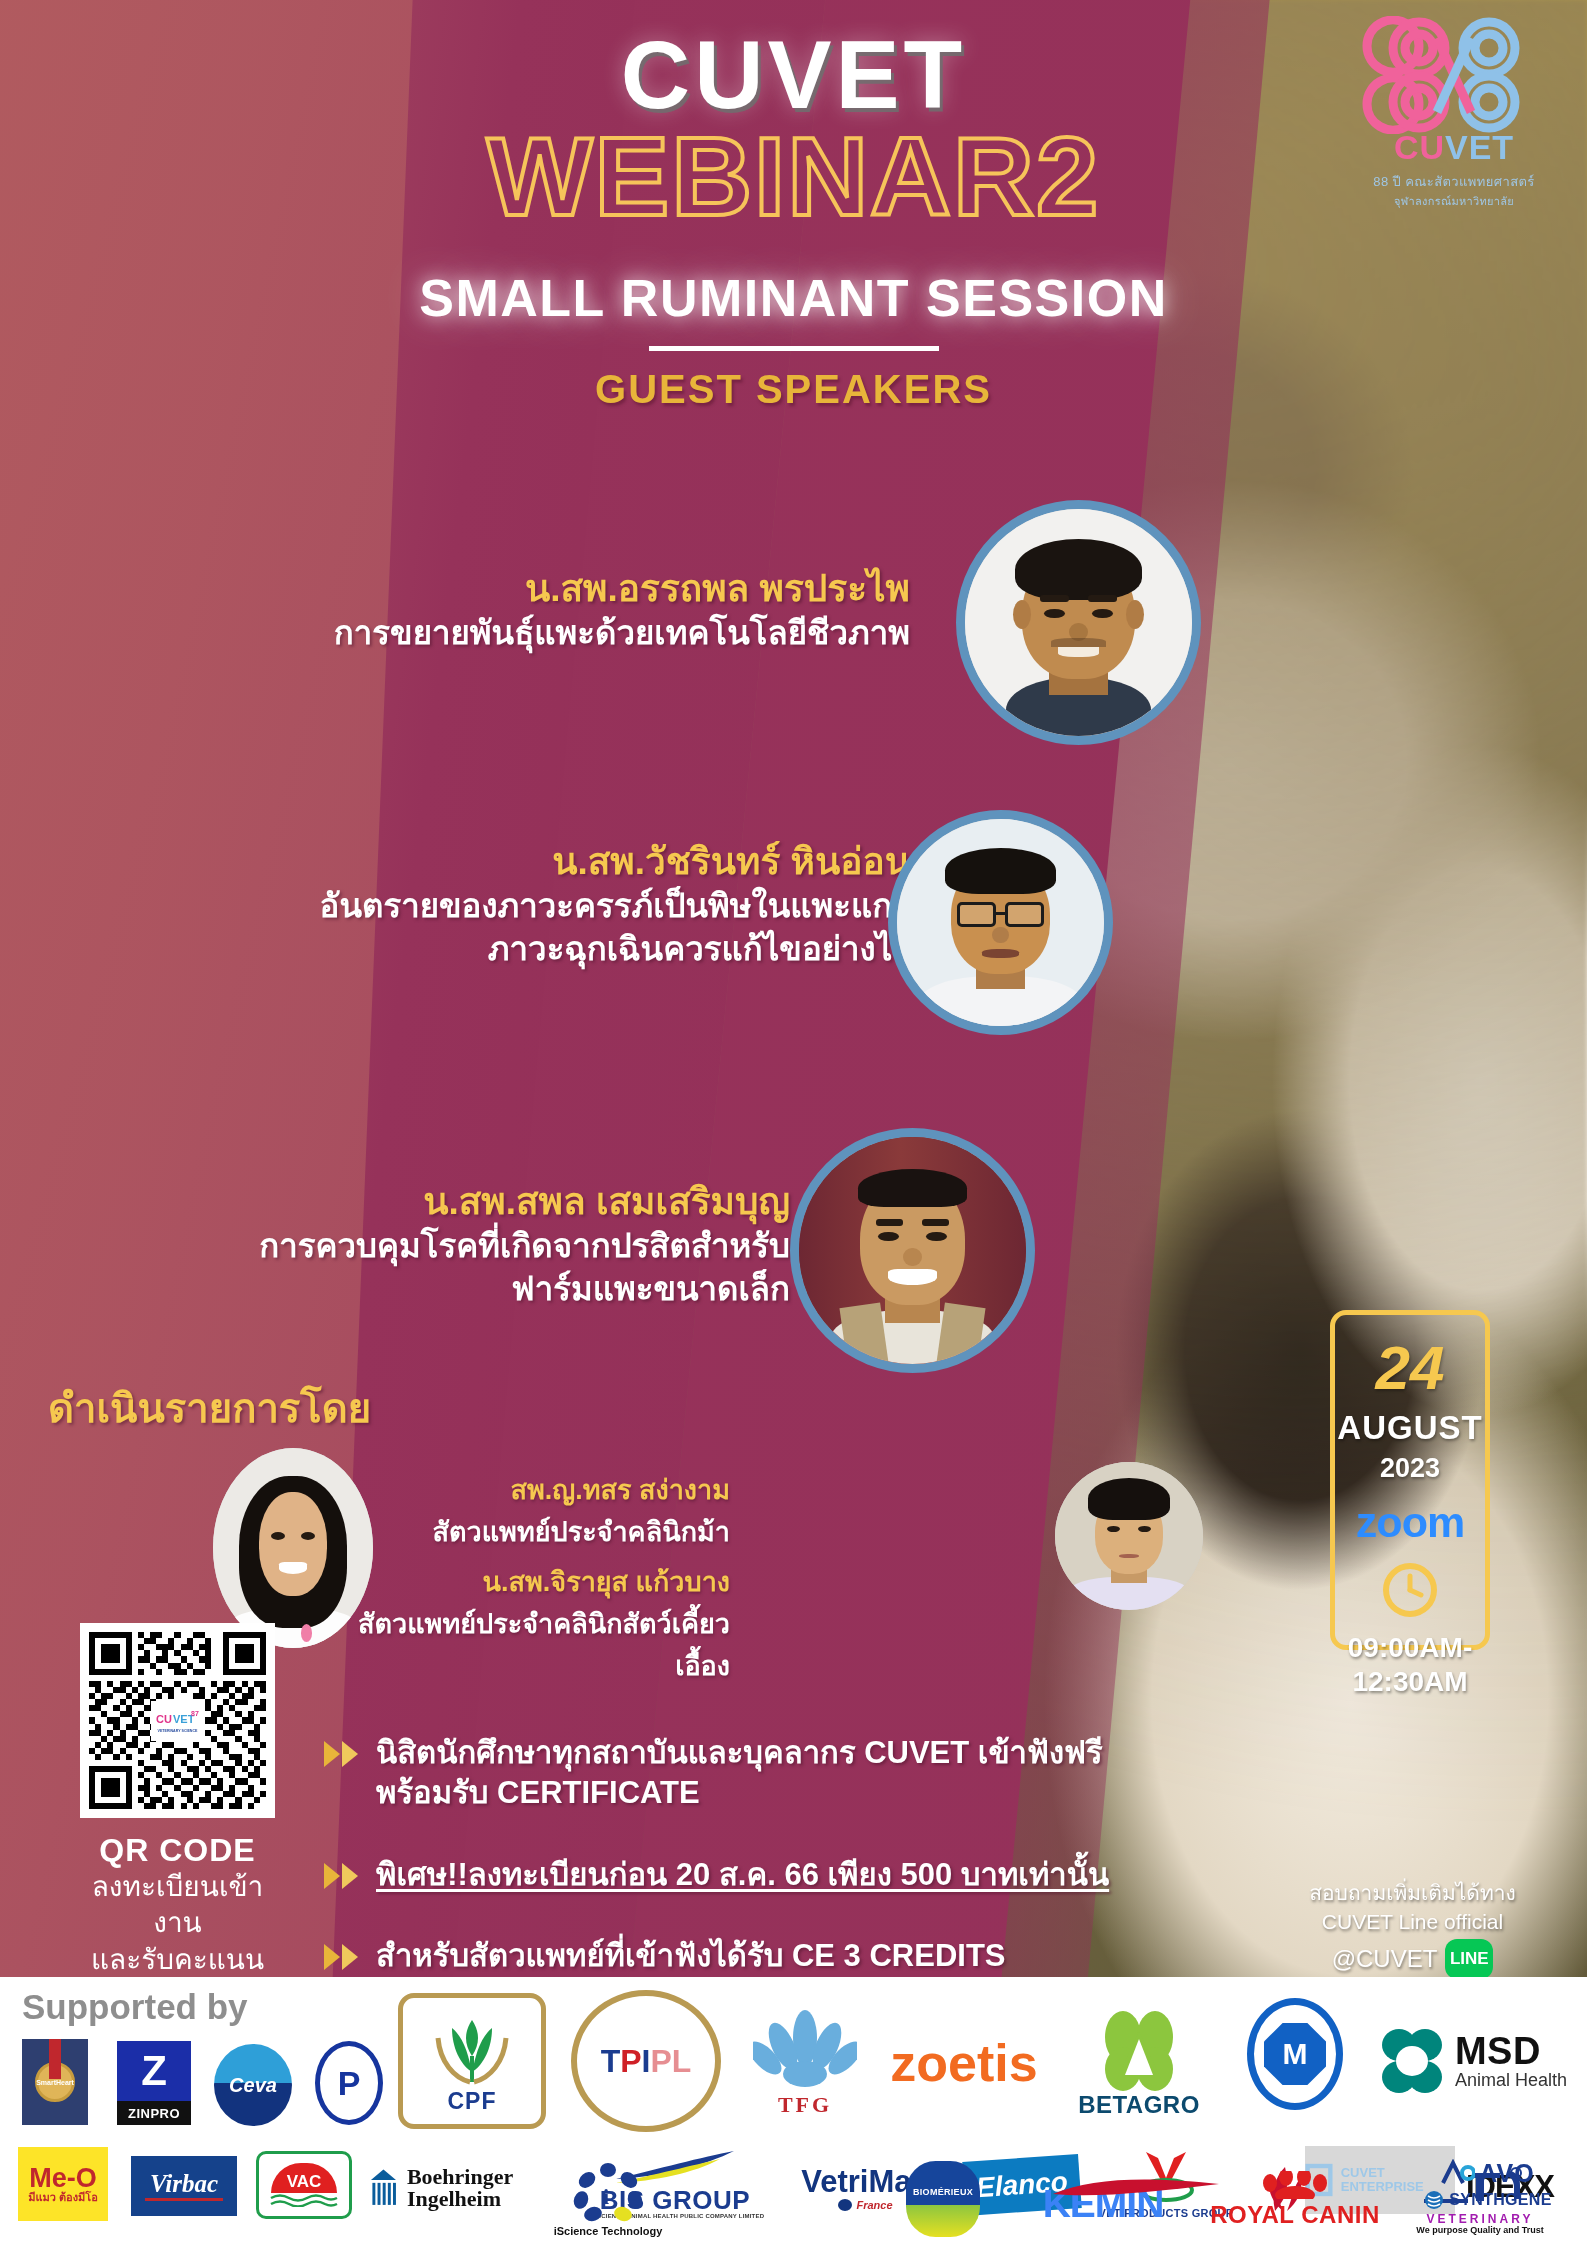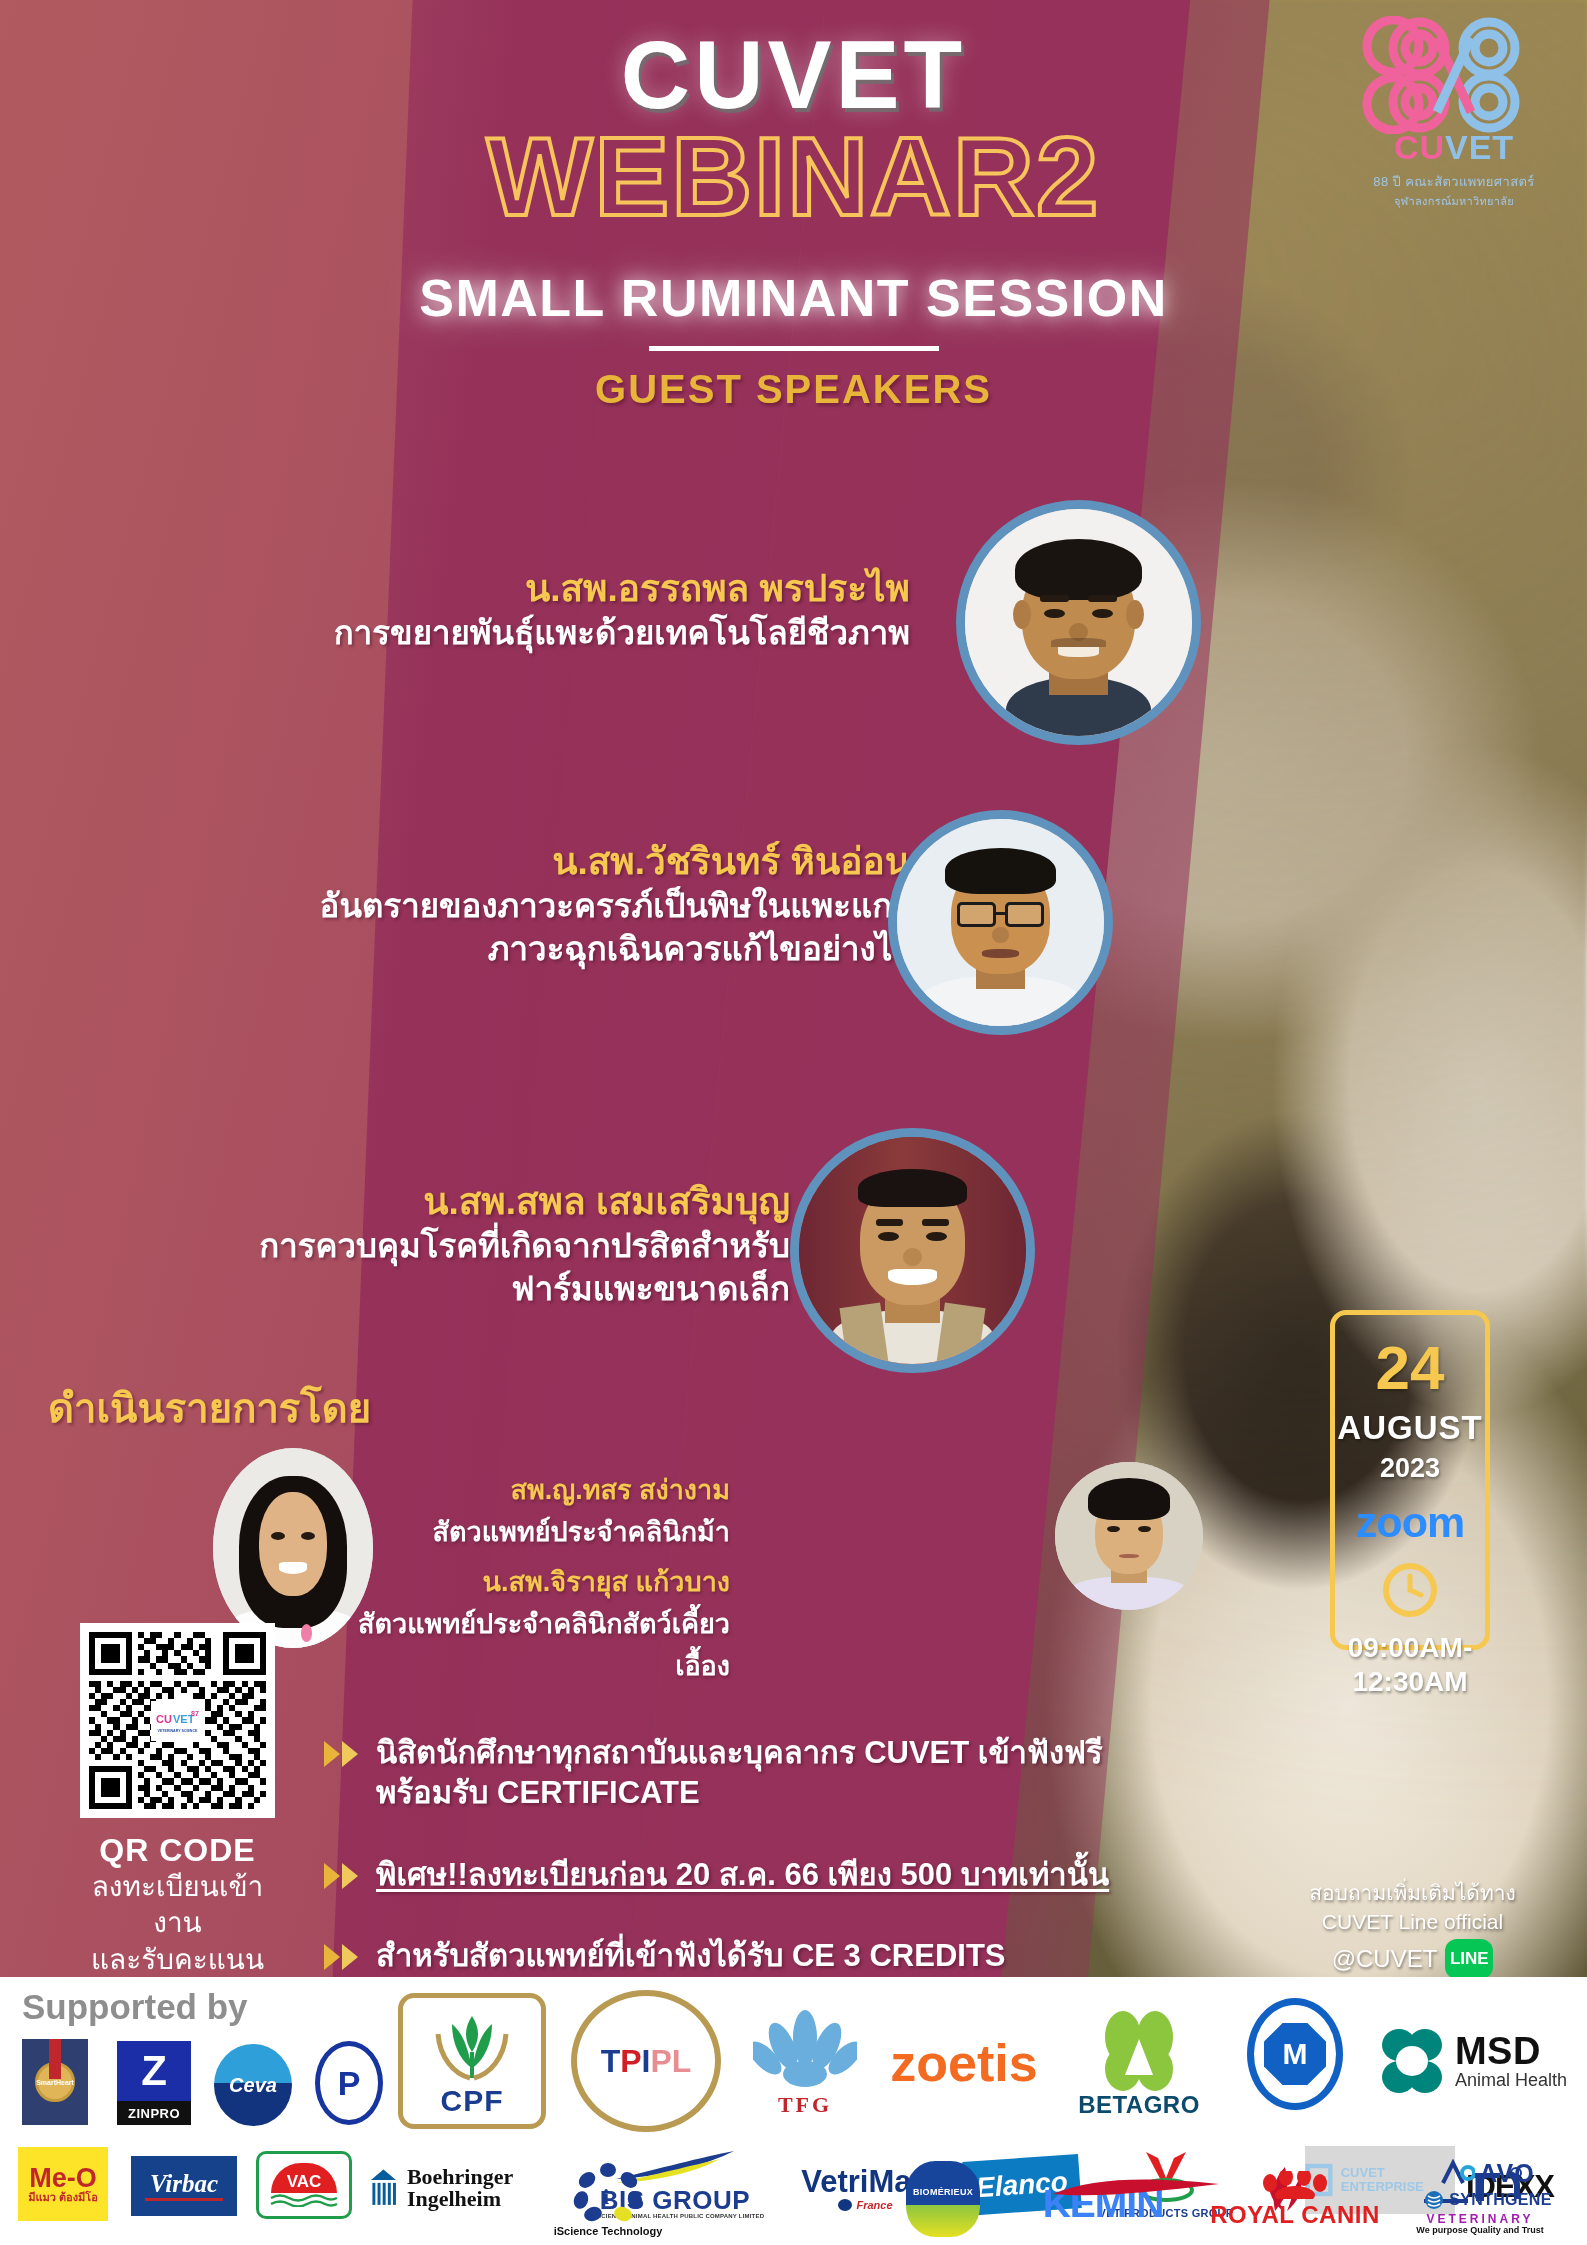--- a/index.html
+++ b/index.html
@@ -132,21 +132,21 @@
   .b-row { display:flex; align-items:flex-start; margin-bottom:18px;margin-top:41px; }
   .chev { flex:0 0 auto; width:40px; margin-right:14px; padding-top:6px; }
   .b-txt { font-size:31px; font-weight:bold; color:#fff; line-height:1.3; text-shadow:2px 2px 3px rgba(80,20,45,.55); }
   .b-under { text-decoration:underline; text-underline-offset:4px; }
 
   
   .datebox {
     position:absolute; left:1330px; top:1310px; width:160px; height:340px;
     border:5px solid #f6c84f; border-radius:16px; z-index:7; text-align:center;
   }
-  .d-day { font-size:62px; font-weight:bold; color:#f6c84f; line-height:1; margin-top:22px; text-shadow:1px 2px 3px rgba(0,0,0,.3); }
+  .d-day { font-size:62px; font-weight:bold; color:#f6c84f; line-height:1; margin-top:22px; text-shadow:1px 2px 3px rgba(0,0,0,.3);font-style:italic; }
   .d-mon { font-size:33px; font-weight:bold; color:#fff; letter-spacing:1px; margin-top:10px; text-shadow:1px 2px 3px rgba(0,0,0,.35); }
   .d-yr  { font-size:27px; font-weight:bold; color:#fff; margin-top:6px; text-shadow:1px 2px 3px rgba(0,0,0,.35); }
   .d-zoom { font-size:43px; font-weight:bold; color:#2d8cff; letter-spacing:-1px; margin-top:14px; }
   .d-clock { margin-top:14px; }
   .d-time { font-size:28px; font-weight:bold; color:#fff; line-height:1.22; margin-top:8px; text-shadow:1px 2px 3px rgba(0,0,0,.4); }
 
   .contact { position:absolute; left:1295px; top:1878px; width:235px; text-align:center; z-index:7; }
   .c-line { font-size:21px; color:#fff; line-height:1.4; text-shadow:1px 2px 3px rgba(0,0,0,.45); }
   .c-row { display:flex; align-items:center; justify-content:center; gap:8px; }
   .line-badge {
@@ -658,21 +658,21 @@
       <div class="sp" style="left:396px; top:14px; width:152px; height:140px;">
         <div style="width:148px;height:136px;border:5px solid #b99a52;border-radius:16px;display:flex;flex-direction:column;align-items:center;justify-content:center;background:#fff;">
           <svg width="96" height="78" viewBox="0 0 96 78">
             <path d="M48 10 C40 22 40 34 48 46 C56 34 56 22 48 10 Z" fill="#1f9d4b"></path>
             <path d="M28 18 C28 40 38 56 48 62 C44 44 40 28 28 18 Z" fill="#1f9d4b"></path>
             <path d="M68 18 C68 40 58 56 48 62 C52 44 56 28 68 18 Z" fill="#1f9d4b"></path>
             <path d="M46 46 h4 v26 h-4 Z" fill="#1f9d4b"></path>
             <path d="M14 28 C16 52 30 68 46 72" fill="none" stroke="#b99a52" stroke-width="5"></path>
             <path d="M82 28 C80 52 66 68 50 72" fill="none" stroke="#b99a52" stroke-width="5"></path>
           </svg>
-          <span class="sp-txt" style="font-size:30px;color:#1b3c8f;letter-spacing:1px;margin-top:2px;">CPF</span>
+          <span class="sp-txt" style="font-size:23px;color:#1b3c8f;letter-spacing:1px;margin-top:2px;">CPF</span>
         </div>
       </div>
 
       <div class="sp" style="left:566px; top:10px; width:160px; height:148px;">
         <div style="width:150px;height:142px;border:6px solid #b99a52;border-radius:50%;display:flex;align-items:center;justify-content:center;background:#fff;">
           <div style="display:flex;align-items:center;">
             <span class="sp-txt" style="font-size:32px;color:#1b3c8f;">T</span>
             <span class="sp-txt" style="font-size:32px;color:#cf2027;">P</span>
             <span class="sp-txt" style="font-size:32px;color:#1b3c8f;">I</span>
             <span class="sp-txt" style="font-size:32px;color:#cf2027;opacity:.5;">PL</span>

